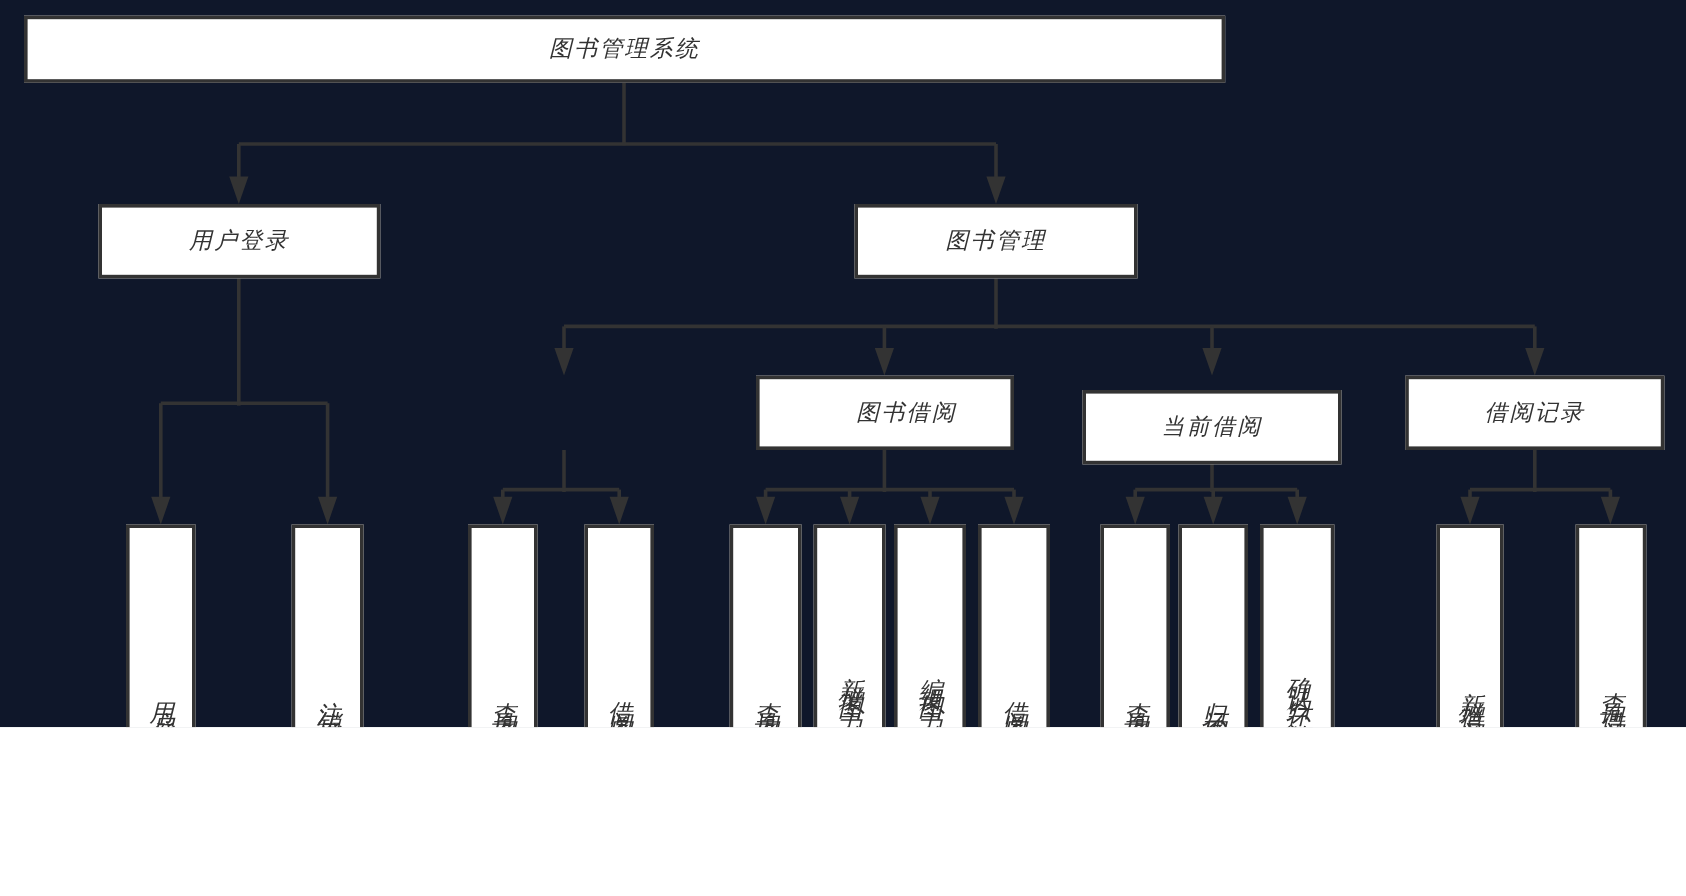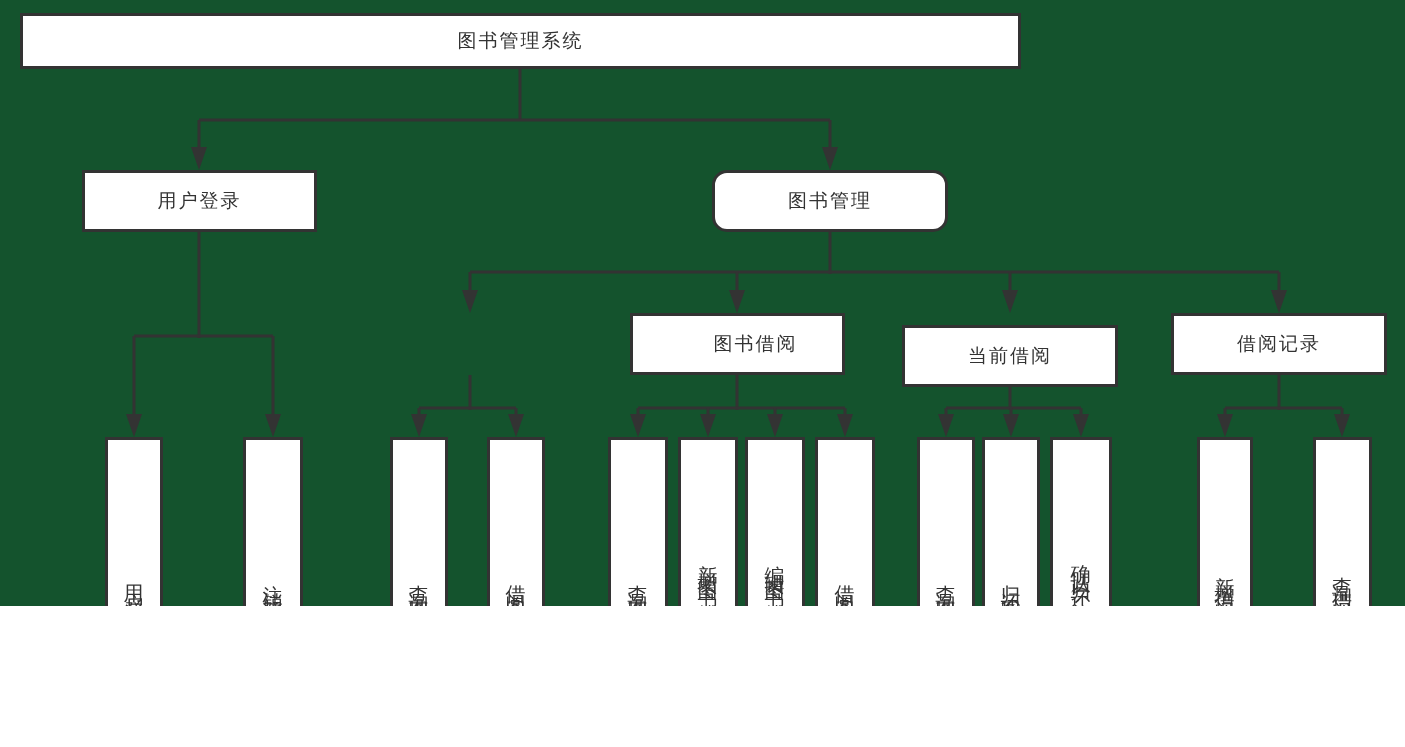--- a/index.html
+++ b/index.html
@@ -1,22 +1,23 @@
 <!DOCTYPE html>
 <html><head>
 <meta charset="utf-8">
 <style>
   html, body { margin: 0; padding: 0; background: #ffffff; }
   .canvas {
     position: relative;
     width: 1405px;
     height: 606px;
-    background: #14532d;
+    background: #0f172a;
     font-family: "Liberation Sans", "DejaVu Sans", sans-serif;
     overflow: hidden;
+    font-style: italic;
   }
   .connector-layer {
     position: absolute;
     left: 0; top: 0;
     width: 1405px; height: 747px;
     z-index: 1;
   }
   .hbox {
     position: absolute;
     box-sizing: border-box;
@@ -116,21 +117,21 @@
       <polygon points="1073,414 1089,414 1081,437" fill="#333333"></polygon>
       <line x1="1225" y1="408" x2="1225" y2="418" stroke="#333333" stroke-width="3"></line>
       <polygon points="1217,414 1233,414 1225,437" fill="#333333"></polygon>
       <line x1="1342" y1="408" x2="1342" y2="418" stroke="#333333" stroke-width="3"></line>
       <polygon points="1334,414 1350,414 1342,437" fill="#333333"></polygon>
     </svg>
 
   <div class="hbox" style="left:20px; top:13px; width:1001px; height:56px;">图书管理系统</div>
 
   <div class="hbox" style="left:82px; top:170px; width:235px; height:62px;">用户登录</div>
-  <div class="hbox" style="left:712px; top:170px; width:236px; height:62px;border-radius:15px;">图书管理</div>
+  <div class="hbox" style="left:712px; top:170px; width:236px; height:62px;">图书管理</div>
 
   <div class="hbox" style="left:630px; top:313px; width:215px; height:62px;padding-left:36px;">图书借阅</div>
   <div class="hbox" style="left:902px; top:325px; width:216px; height:62px;">当前借阅</div>
   <div class="hbox" style="left:1171px; top:313px; width:216px; height:62px;">借阅记录</div>
 
   <div class="vbox" style="left:105px; width:58px;">
     <span>用户登录</span>
   </div>
   <div class="vbox" style="left:243px; width:60px;">
     <span>注销登录</span>

